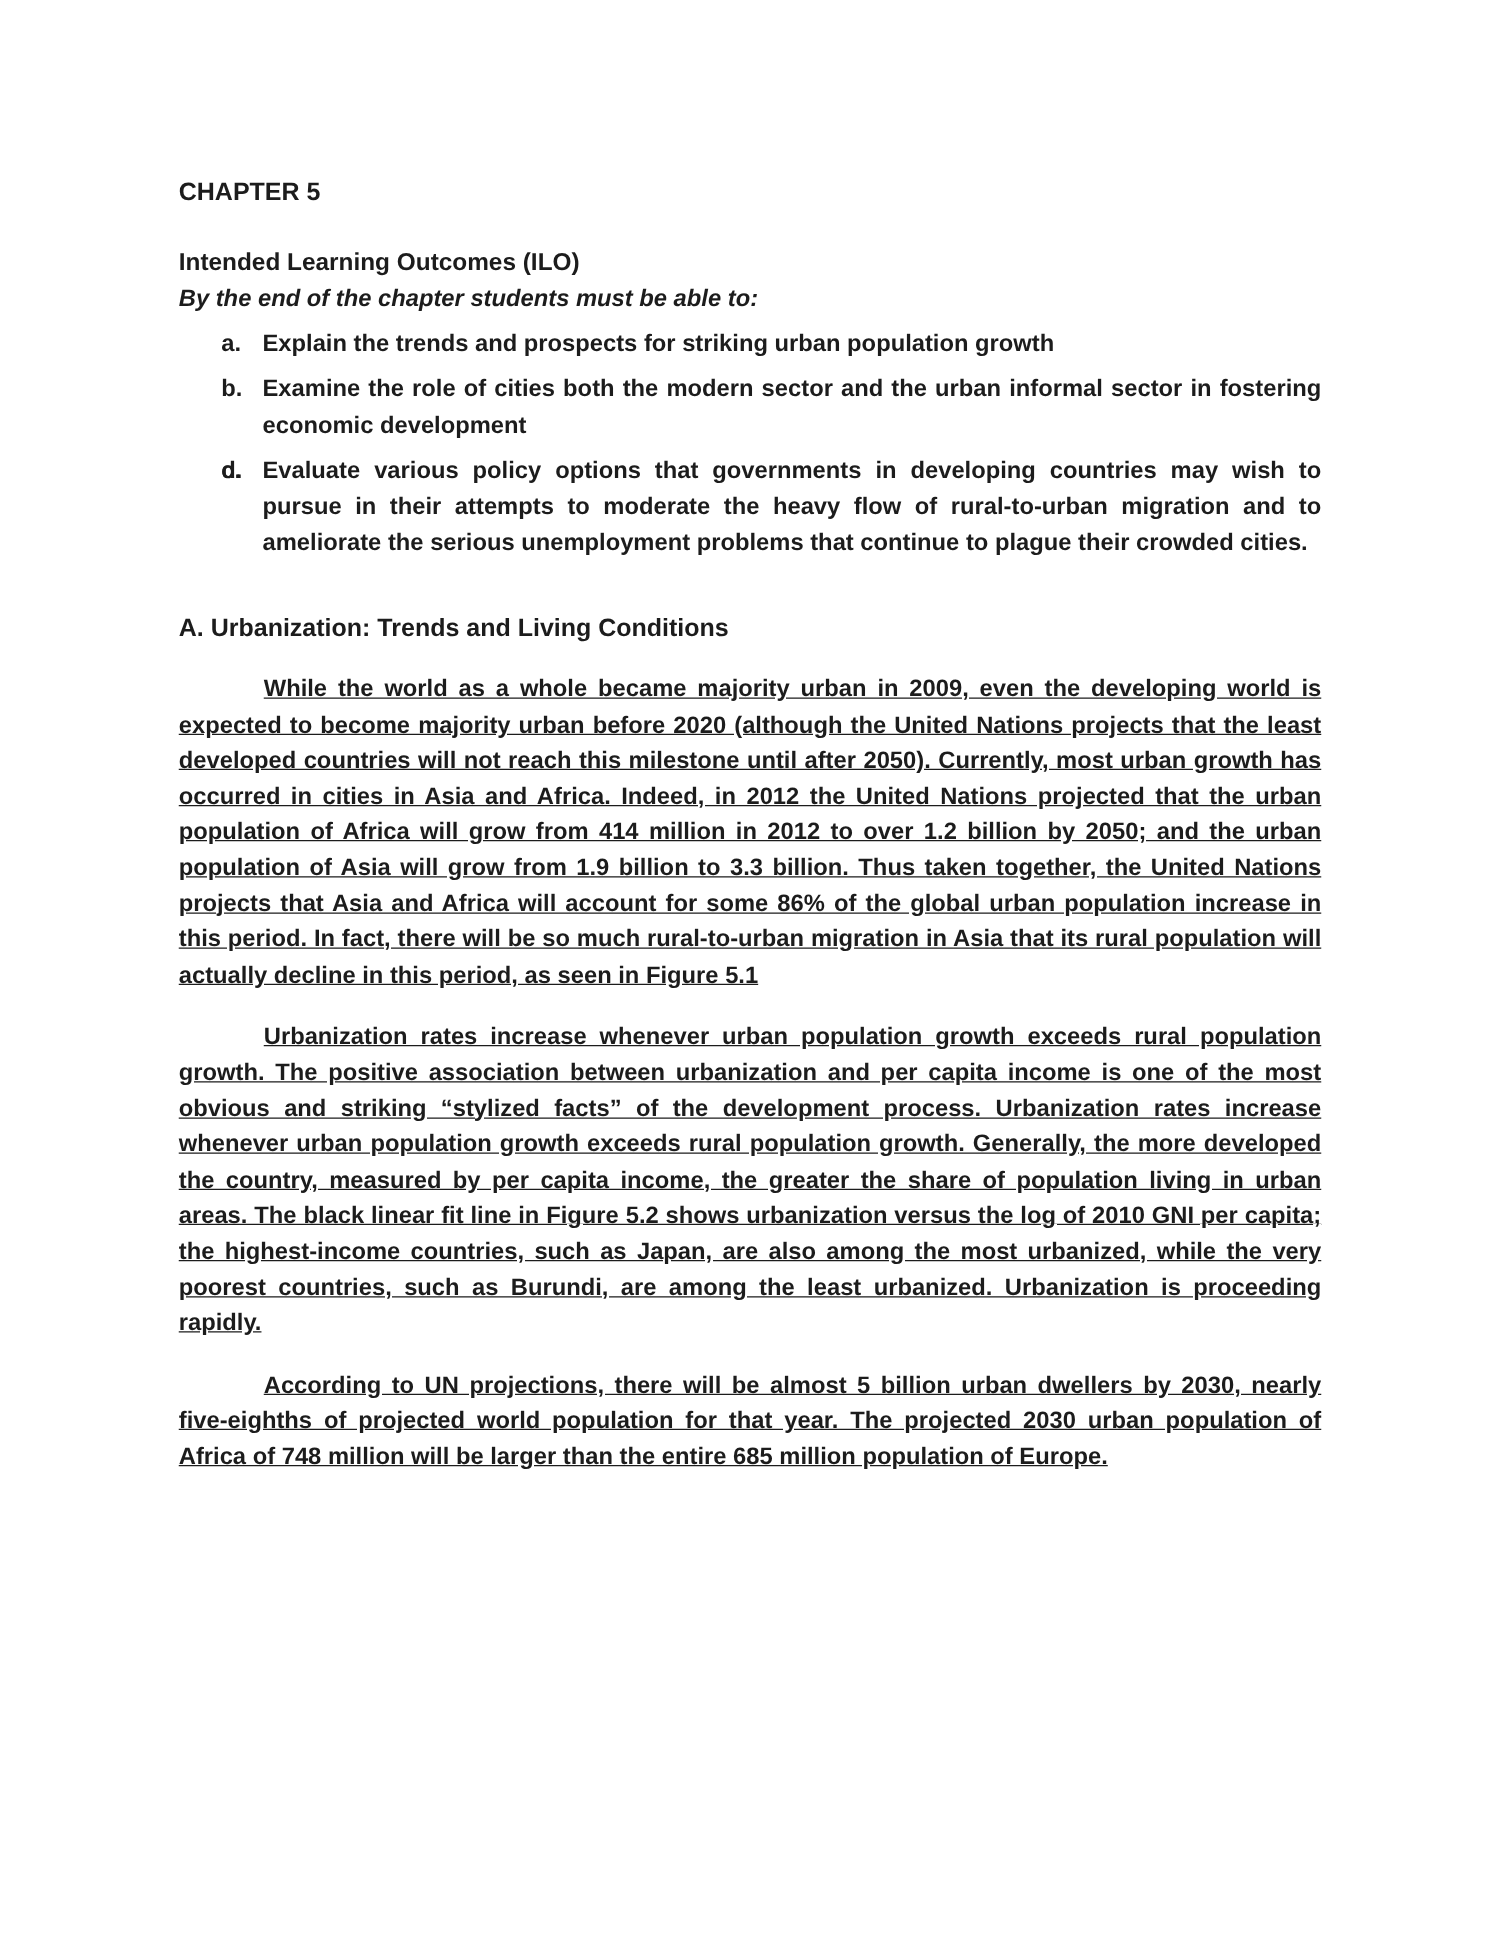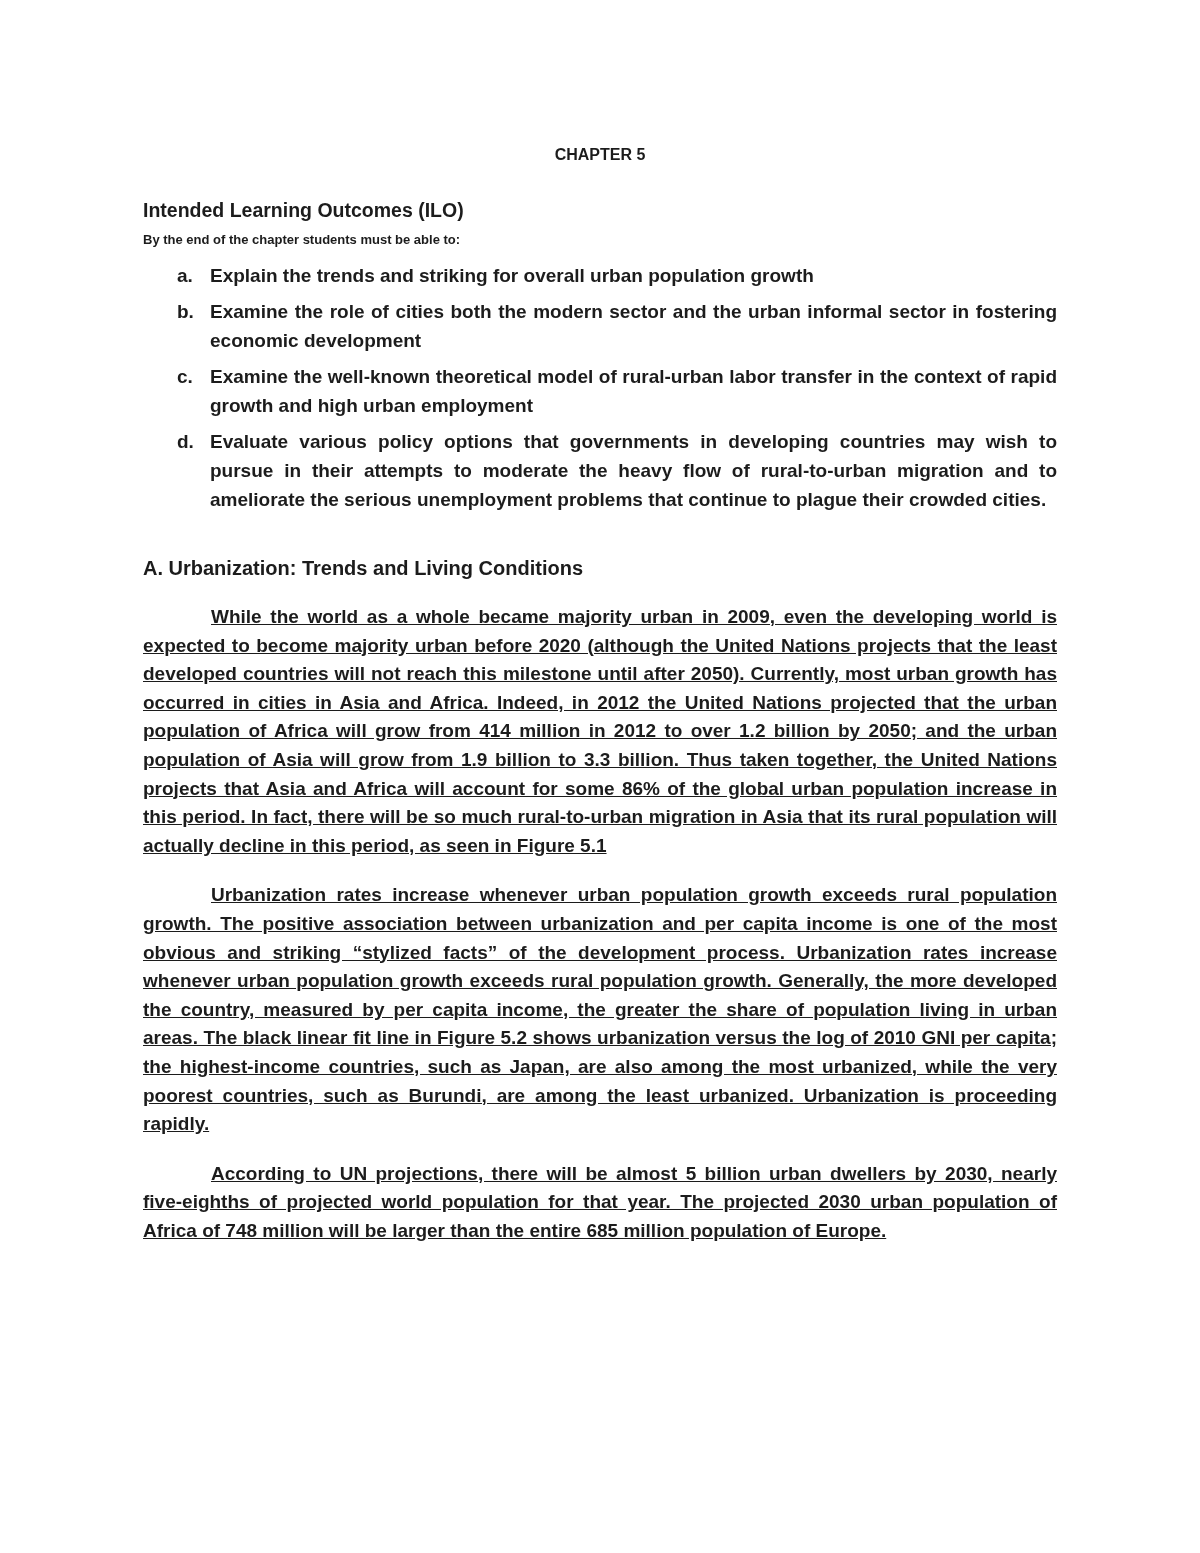--- a/index.html
+++ b/index.html
@@ -16,34 +16,35 @@
     font-family: "Liberation Sans", sans-serif;
     color: #1c1c1c;
     font-weight: bold;
     box-sizing: border-box;
     overflow: hidden;
   }
   .content {
     padding: 141px 143px 0 143px;
   }
   .title-block {
-    text-align: center;
-    font-size: 16px;
+    text-align: left;
+    font-size: 20px;
     line-height: 27px;
   }
   .chapter-title, .chapter-subtitle {
     font-weight: bold;
   }
   .ilo-heading {
     margin-top: 28px;
     font-size: 19.5px;
     line-height: 29px;
   }
   .ilo-intro {
-    font-size: 13px;
+    font-style: italic;
+    font-size: 19px;
     line-height: 29px;
     font-weight: 600;
   }
   .outcome-list {
     margin-top: 2px;
   }
   .outcome {
     position: relative;
     padding-left: 67px;
     margin-top: 7px;
@@ -79,29 +80,28 @@
     <div class="title-block">
       <div class="chapter-title">CHAPTER 5</div>
     </div>
 
     <div class="ilo-heading">Intended Learning Outcomes (ILO)</div>
     <div class="ilo-intro">By the end of the chapter students must be able to:</div>
 
     <div class="outcome-list">
       <div class="outcome">
         <span class="outcome-marker">a.</span>
-        <span>Explain the trends and striking for overall urban population growth</span>
+        <span>Explain the trends and prospects for striking urban population growth</span>
       </div>
       <div class="outcome">
         <span class="outcome-marker">b.</span>
         <span>Examine the role of cities both the modern sector and the urban informal sector in fostering economic development</span>
       </div>
       <div class="outcome">
         <span class="outcome-marker">c.</span>
-        <span>Examine the well-known theoretical model of rural-urban labor transfer in the context of rapid growth and high urban employment</span>
       </div>
       <div class="outcome">
         <span class="outcome-marker">d.</span>
         <span>Evaluate various policy options that governments in developing countries may wish to pursue in their attempts to moderate the heavy flow of rural-to-urban migration and to ameliorate the serious unemployment problems that continue to plague their crowded cities.</span>
       </div>
     </div>
 
     <div class="section-heading">A. Urbanization: Trends and Living Conditions</div>
 
     <p class="body-para">While the world as a whole became majority urban in 2009, even the developing world is expected to become majority urban before 2020 (although the United Nations projects that the least developed countries will not reach this milestone until after 2050). Currently, most urban growth has occurred in cities in Asia and Africa. Indeed, in 2012 the United Nations projected that the urban population of Africa will grow from 414 million in 2012 to over 1.2 billion by 2050; and the urban population of Asia will grow from 1.9 billion to 3.3 billion. Thus taken together, the United Nations projects that Asia and Africa will account for some 86% of the global urban population increase in this period. In fact, there will be so much rural-to-urban migration in Asia that its rural population will actually decline in this period, as seen in Figure 5.1</p>

